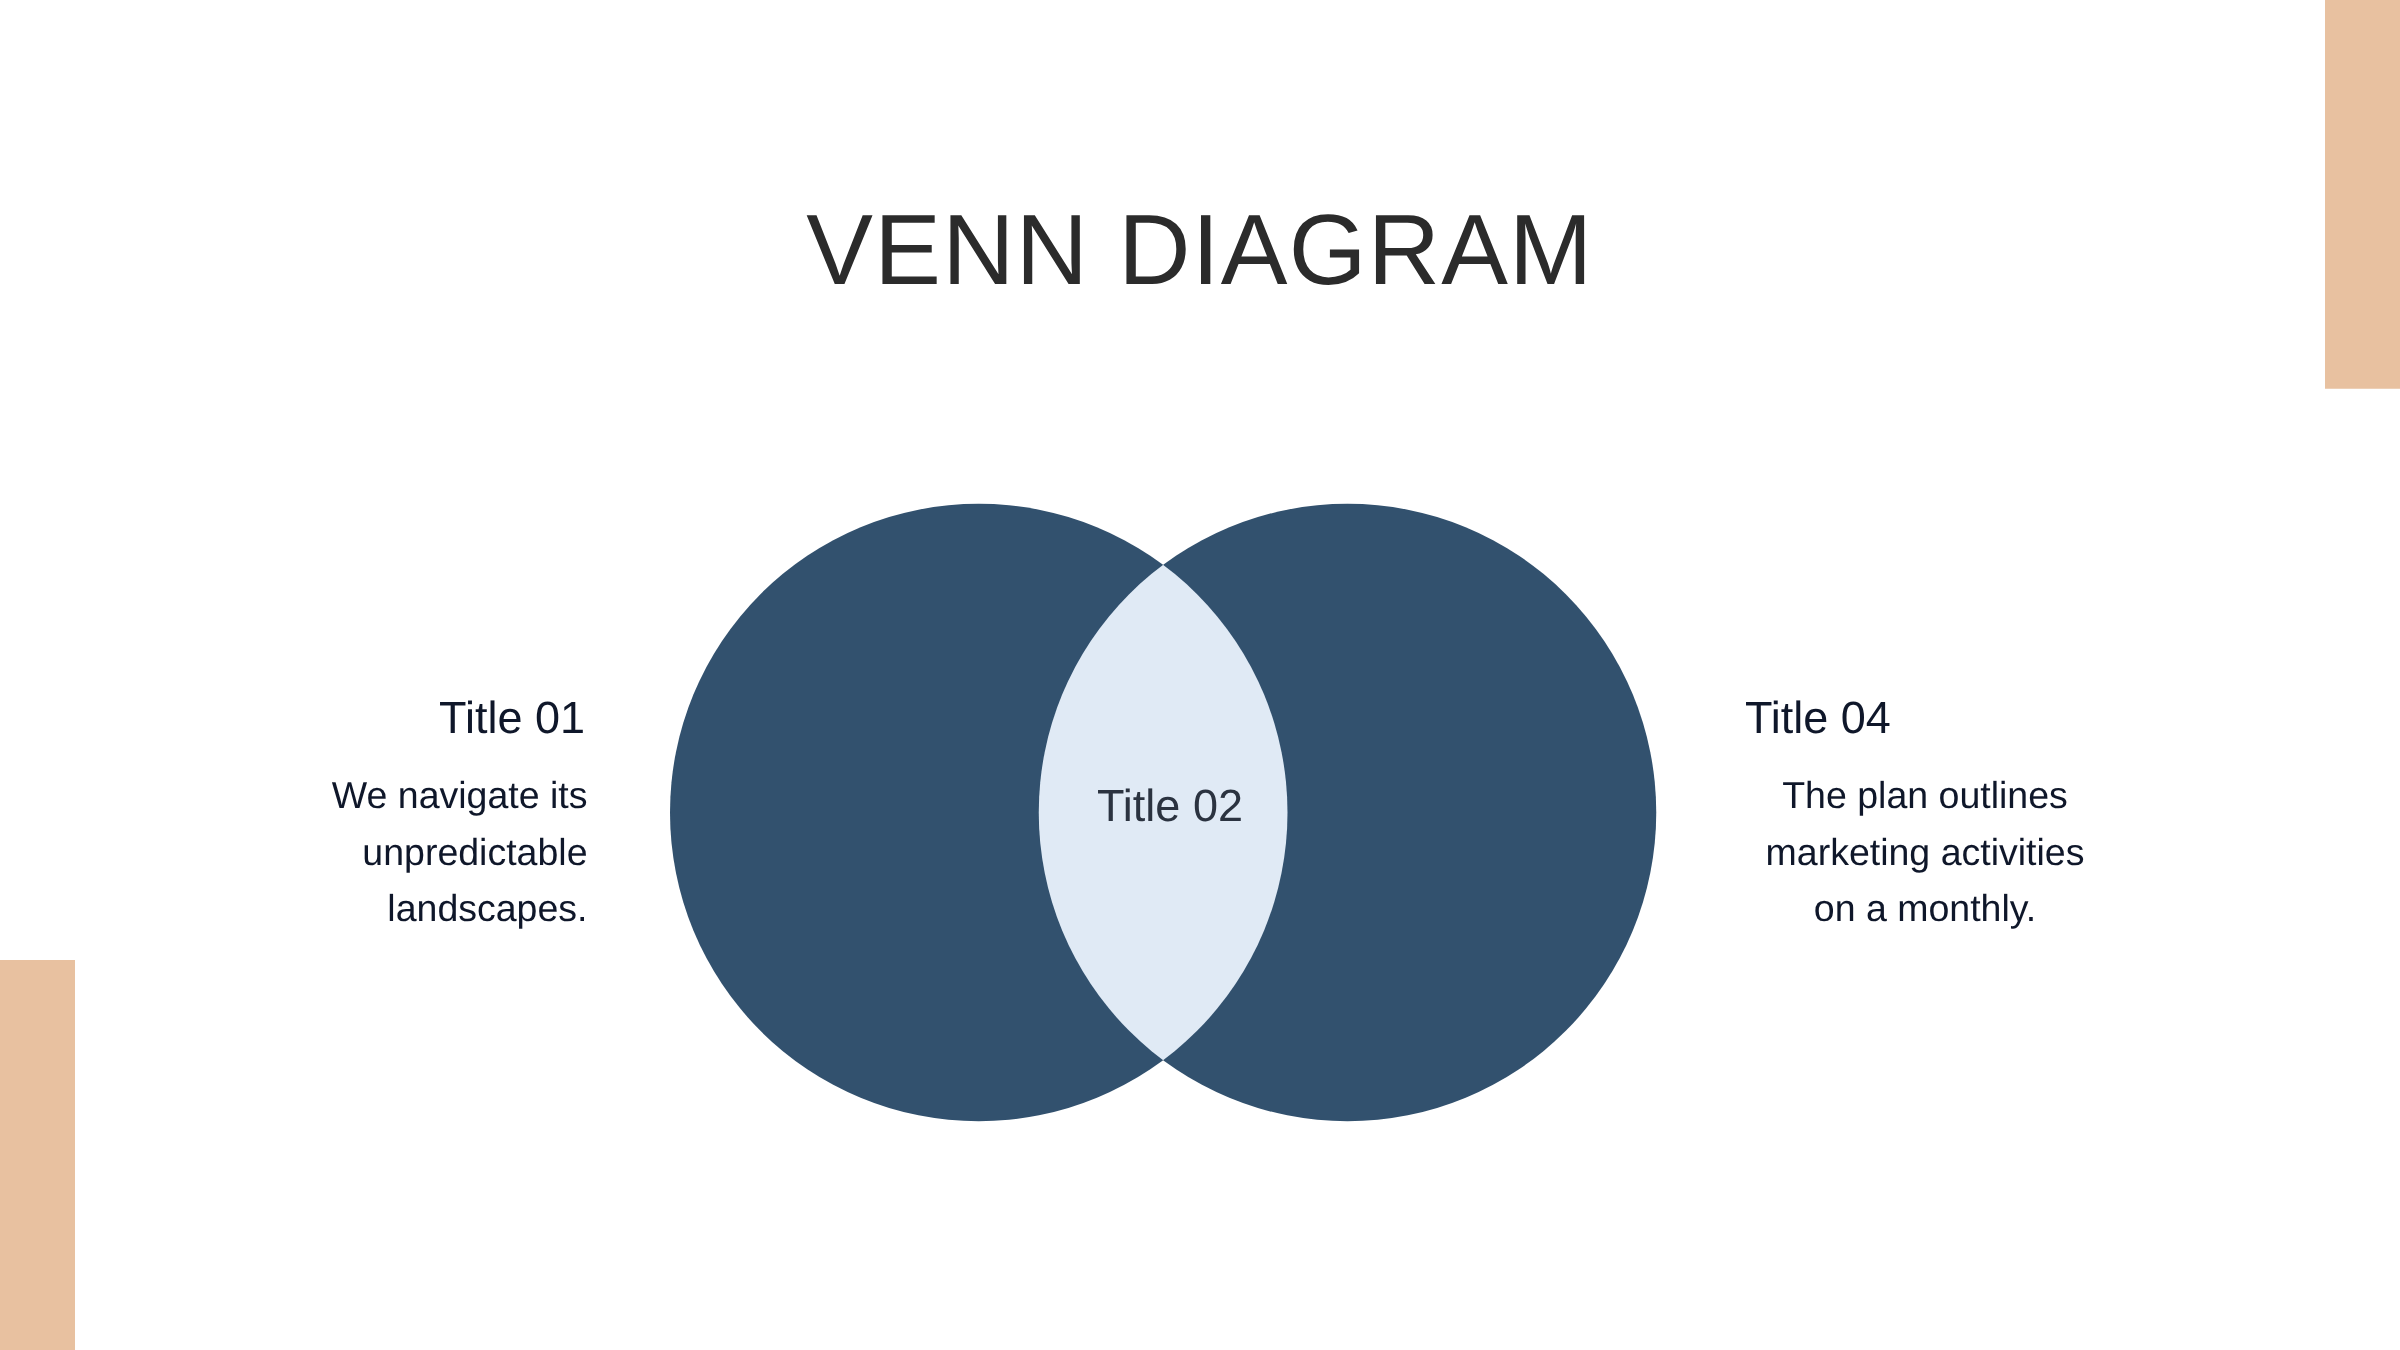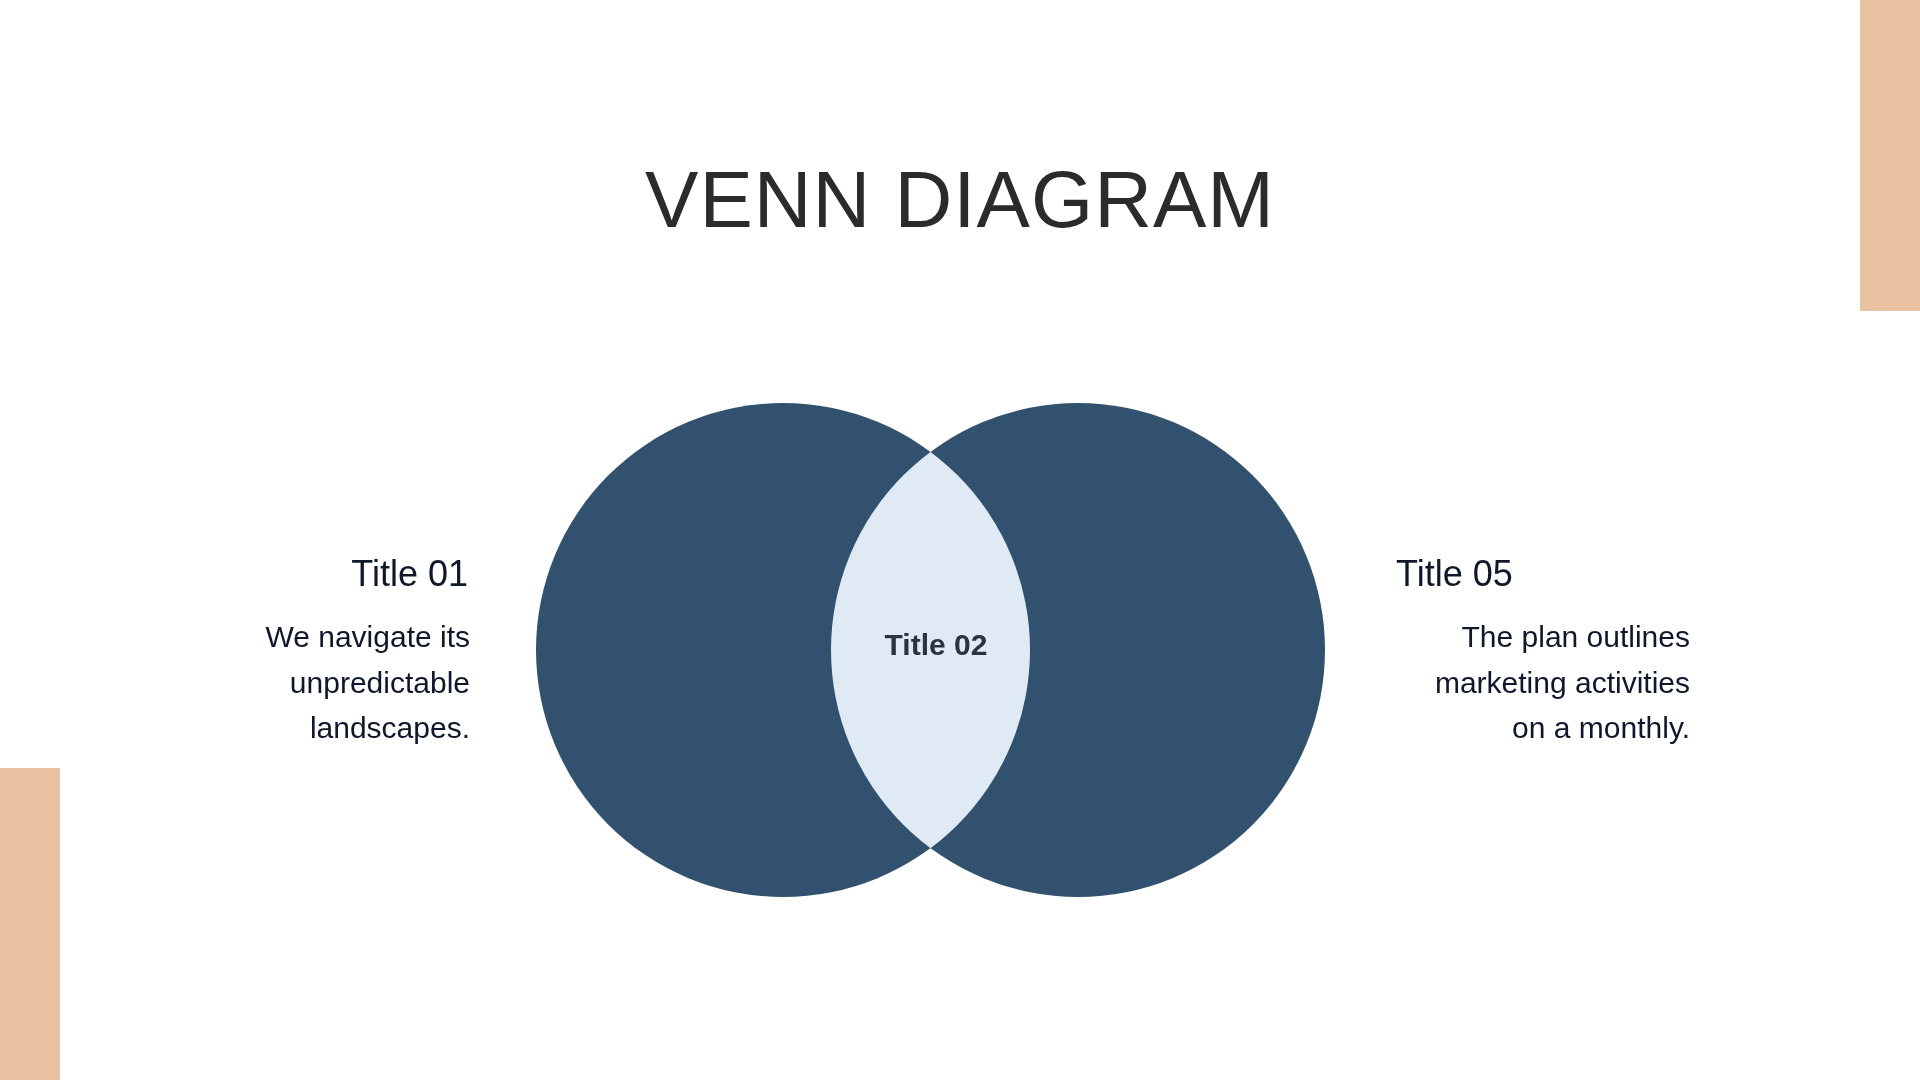--- a/index.html
+++ b/index.html
@@ -62,32 +62,31 @@
     .block-body {
       position: absolute;
       font-size: 30px;
       color: #0f172a;
       line-height: 45.5px;
       white-space: pre-line;
     }
     .left-title { right: calc(1920px - 468px); top: 552px; text-align: right; }
     .left-body { right: calc(1920px - 470px); top: 614px; text-align: right; width: 260px; }
     .right-title { left: 1396px; top: 552px; text-align: left; }
-    .right-body { left: 1390px; top: 614px; text-align: right; width: 300px; }
+    .right-body { left: 1390px; top: 614px; text-align: center; width: 300px; }
     .center-title {
       position: absolute;
       left: 856px;
       width: 160px;
       top: 625px;
       text-align: center;
-      font-size: 30px;
+      font-size: 36px;
       line-height: 40px;
       color: #2b3340;
       white-space: nowrap;
-      font-weight: bold;
     }
   </style>
 </head>
 <body>
 
 <div class="slide">
 
   <div class="accent-bar accent-top-right" style="background:#E8C1A0;"></div>
   <div class="accent-bar accent-bottom-left" style="background:#E8C1A0;"></div>
 
@@ -104,18 +103,18 @@
     <circle cx="1078" cy="650" r="247" fill="#E0EAF5" clip-path="url(#clip-left)"></circle>
   </svg>
 
   <div class="block-title left-title">Title 01</div>
   <div class="block-body left-body">We navigate its
 unpredictable
 landscapes.</div>
 
   <div class="center-title">Title 02</div>
 
-  <div class="block-title right-title">Title 05</div>
+  <div class="block-title right-title">Title 04</div>
   <div class="block-body right-body">The plan outlines
 marketing activities
 on a monthly.</div>
 
 </div>
 
 </body></html>

